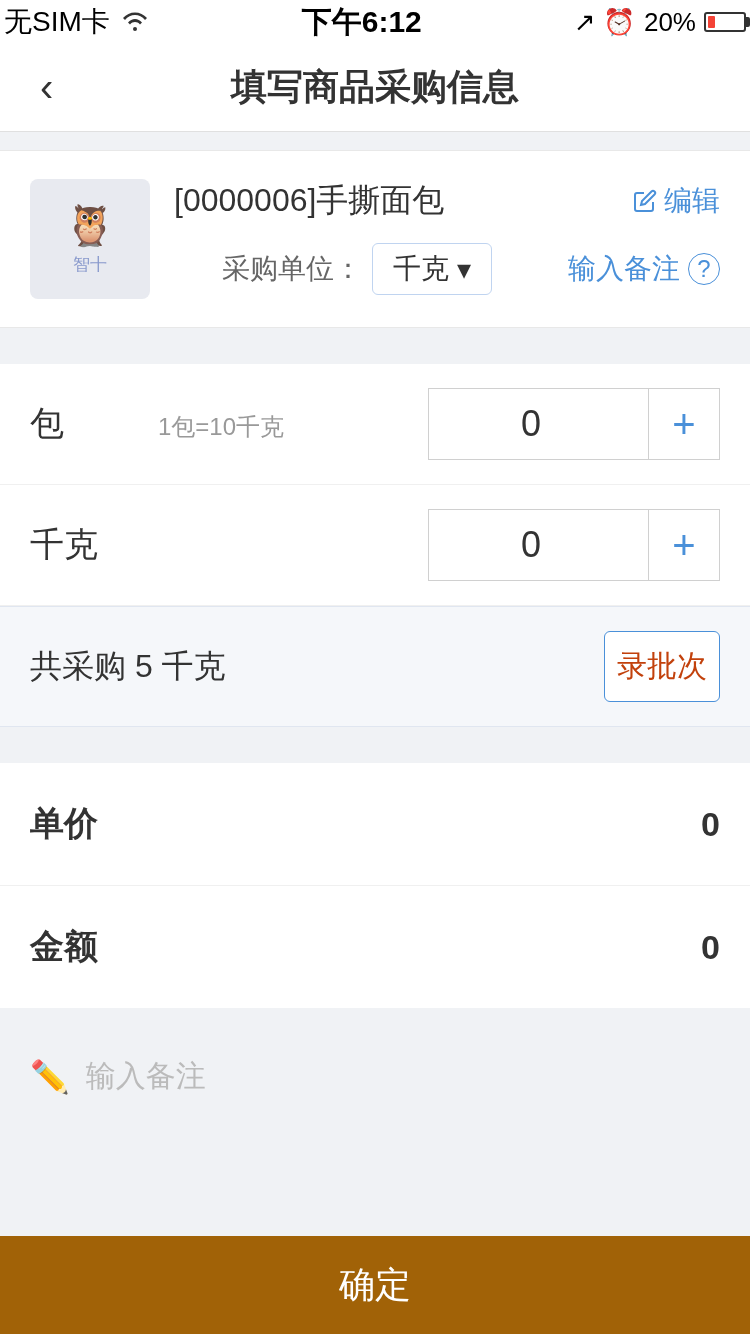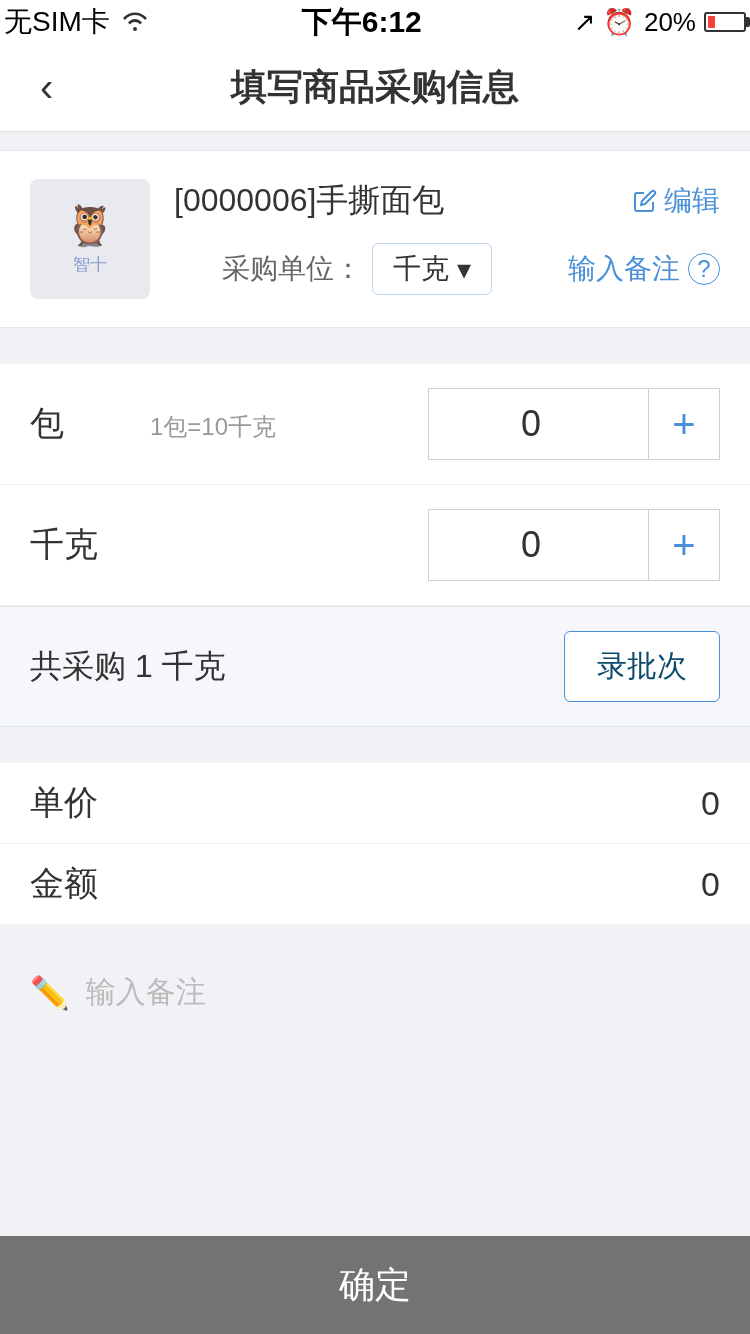--- a/index.html
+++ b/index.html
@@ -176,21 +176,21 @@
       border-bottom: 1px solid #f0f0f0;
     }
     .quantity-label {
       min-width: 120px;
       font-size: 34px;
       color: #333;
     }
     .quantity-sublabel {
       font-size: 24px;
       color: #999;
-      margin-left: 0;
+      margin-left: 8px;
     }
     .quantity-input-wrap {
       flex: 1;
       display: flex;
       align-items: center;
       justify-content: flex-end;
       gap: 0;
     }
     .quantity-input {
       width: 220px;
@@ -225,40 +225,41 @@
       justify-content: space-between;
       border-top: 1px solid #e0e6f0;
       border-bottom: 1px solid #e0e6f0;
     }
     .summary-text {
       font-size: 32px;
       color: #333;
     }
     .batch-btn {
       border: 1px solid #4a90d9;
-      color: #0c4a6e;
+      color: #c2410c;
       background: #fff;
       font-size: 30px;
-      padding: 14px 32px;
+      padding: 14px 12px;
       border-radius: 6px;
       cursor: pointer;
       margin-left: 32px;
     }
 
     
     .price-section {
       background: #fff;
       margin-top: 18px;
     }
     .price-row {
       display: flex;
       align-items: center;
       justify-content: space-between;
-      padding: 17px 30px;
+      padding: 38px 30px;
       border-bottom: 1px solid #f0f0f0;
+      font-weight: bold;
     }
     .price-row:last-child {
       border-bottom: none;
     }
     .price-label {
       font-size: 34px;
       color: #333;
     }
     .price-value {
       font-size: 34px;
@@ -286,21 +287,21 @@
       color: #bbb;
     }
 
     
     .confirm-btn {
       position: fixed;
       bottom: 0;
       left: 0;
       width: 750px;
       height: 98px;
-      background: #737373;
+      background: #a16207;
       color: #fff;
       font-size: 36px;
       font-weight: 500;
       display: flex;
       align-items: center;
       justify-content: center;
       cursor: pointer;
       border: none;
       outline: none;
     }
@@ -396,21 +397,21 @@
   <div class="quantity-row">
     <span class="quantity-label">千克</span>
     <div class="quantity-input-wrap">
       <input class="quantity-input" type="number" value="0" style="">
       <div class="quantity-plus">+</div>
     </div>
   </div>
 </div>
 
 <div class="summary-row">
-  <span class="summary-text">共采购 1 千克</span>
+  <span class="summary-text">共采购 5 千克</span>
   <button class="batch-btn">录批次</button>
 </div>
 
 <div style="height:18px;background:#f0f2f5;"></div>
 
 <div class="price-section">
   <div class="price-row">
     <span class="price-label">单价</span>
     <span class="price-value">0</span>
   </div>

